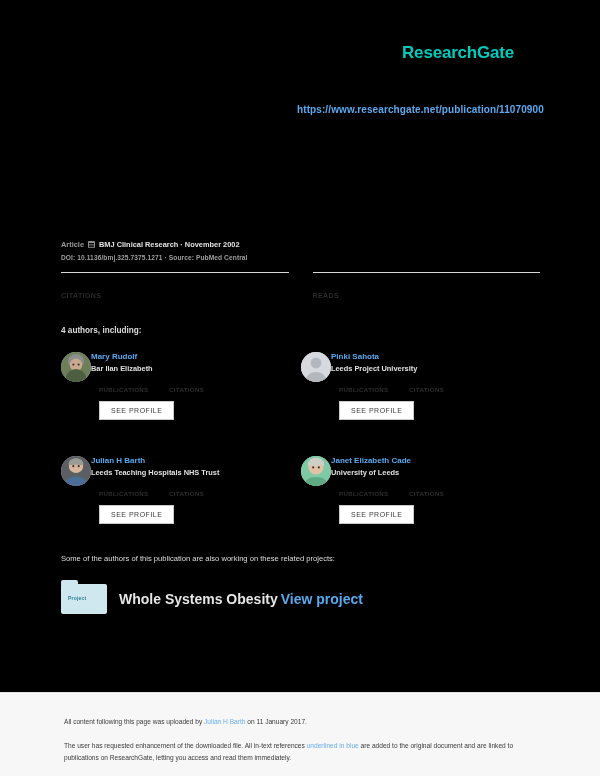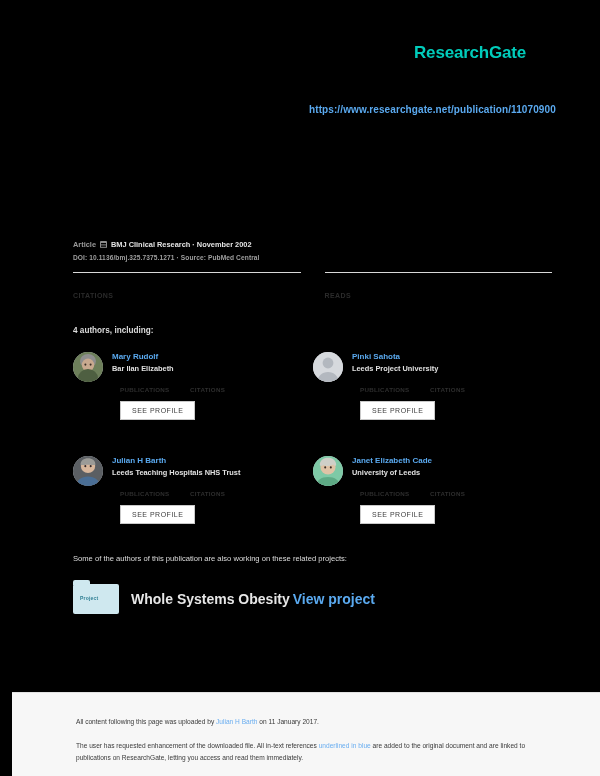--- a/index.html
+++ b/index.html
@@ -13,21 +13,20 @@
     font-family: "Liberation Sans", sans-serif;
     overflow: hidden;
     position: relative;
   }
 
   .page {
     position: relative;
     width: 556px;
     height: 776px;
     background: #000000;
-    margin-left: 12px;
   }
 
   
   .rg-logo {
     position: absolute;
     top: 44px;
     right: 42px;
     font-size: 17px;
     font-weight: bold;
     color: #00ccbb;
@@ -143,21 +142,20 @@
     top: 352px;
     left: 61px;
     width: 480px;
     display: grid;
     grid-template-columns: 240px 240px;
     grid-row-gap: 36px;
   }
 
   .author {
     display: flex;
-    gap: 9px;
     align-items: flex-start;
   }
   .avatar {
     width: 30px;
     height: 30px;
     border-radius: 50%;
     flex: 0 0 30px;
     overflow: hidden;
     position: relative;
     background: #c9ccd1;

